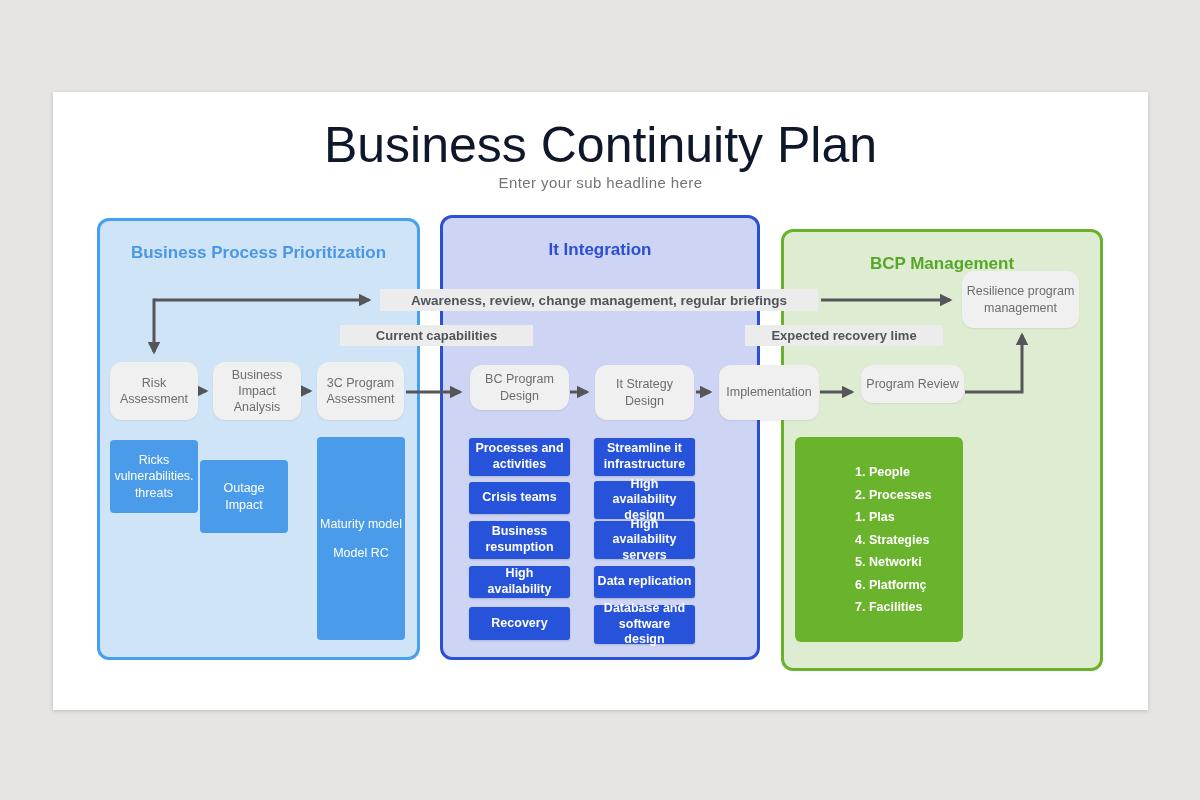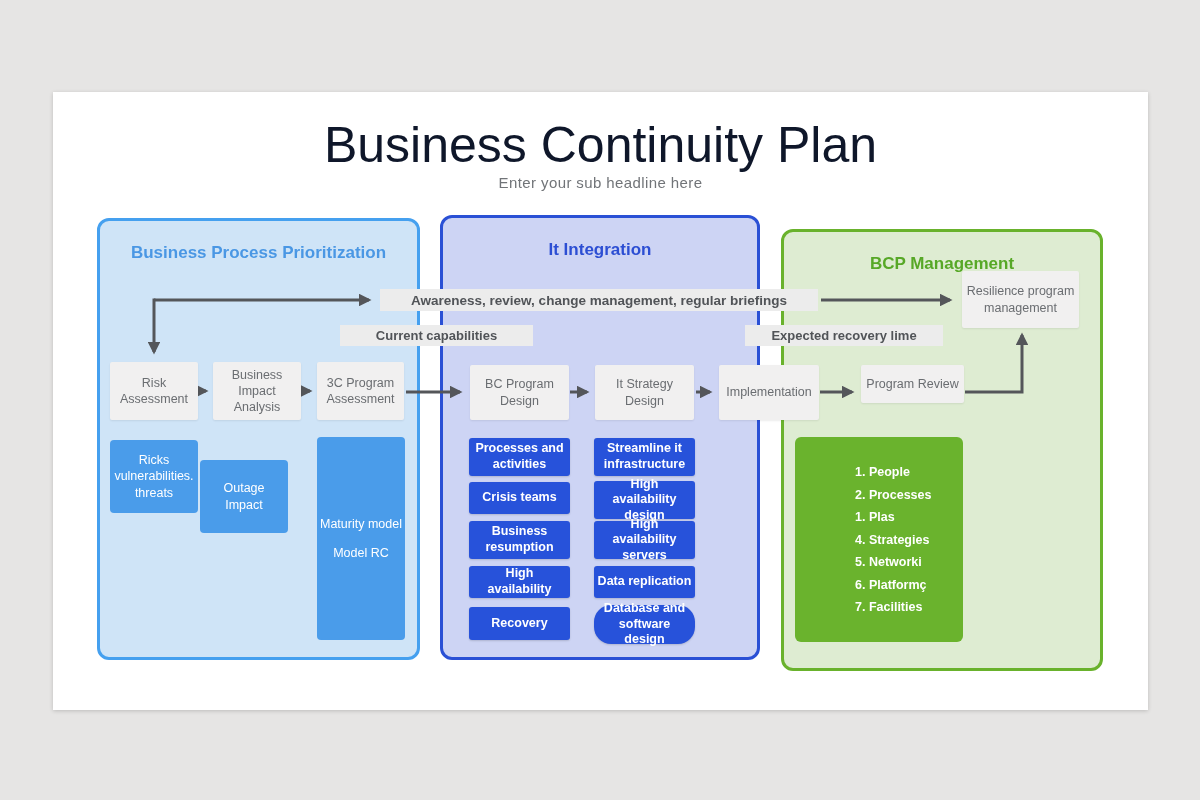--- a/index.html
+++ b/index.html
@@ -37,21 +37,21 @@
     white-space:nowrap;
   }
   .bar-awareness { left:380px; top:289px; width:438px; height:22px; font-size:13.5px; }
   .bar-current   { left:340px; top:325px; width:193px; height:21px; font-size:13px; }
   .bar-expected  { left:745px; top:325px; width:198px; height:21px; font-size:13px; }
 
   .gbox {
     position:absolute; background:#f1f0f0; color:#6a6d71;
     font-size:12.5px; line-height:1.3; text-align:center;
     display:flex; align-items:center; justify-content:center;
-    border-radius:2px; box-shadow:0 1px 2px rgba(0,0,0,.08);
+    border-radius:12px; box-shadow:0 1px 2px rgba(0,0,0,.08);
     padding:2px 4px;
   }
   .bluebox {
     position:absolute; background:#4a9cea; color:#ffffff;
     font-size:12.5px; line-height:1.3; text-align:center;
     display:flex; align-items:center; justify-content:center;
     border-radius:4px; padding:2px 4px;
   }
   .royalbox {
     position:absolute; background:#2752da; color:#ffffff; font-weight:bold;
@@ -117,21 +117,21 @@
   </g>
 </svg>
 
 <div class="bar bar-awareness">Awareness, review, change management,  regular briefings</div>
 <div class="bar bar-current">Current capabilities</div>
 <div class="bar bar-expected">Expected recovery lime</div>
 
 <div class="gbox" style="left:110px;top:362px;width:88px;height:58px;">Risk Assessment</div>
 <div class="gbox" style="left:213px;top:362px;width:88px;height:58px;">Business Impact Analysis</div>
 <div class="gbox" style="left:317px;top:362px;width:87px;height:58px;">3C Program Assessment</div>
-<div class="gbox" style="left:470px;top:365px;width:99px;height:55px;">BC Program Design</div>
+<div class="gbox" style="left:470px;top:365px;width:99px;height:45px;">BC Program Design</div>
 <div class="gbox" style="left:595px;top:365px;width:99px;height:55px;">It Strategy Design</div>
 <div class="gbox" style="left:719px;top:365px;width:100px;height:55px;">Implementation</div>
 <div class="gbox" style="left:861px;top:365px;width:103px;height:38px;">Program Review</div>
 <div class="gbox" style="left:962px;top:271px;width:117px;height:57px;">Resilience program management</div>
 
 <div class="bluebox" style="left:110px;top:440px;width:88px;height:73px;">Ricks vulnerabilities. threats</div>
 <div class="bluebox" style="left:200px;top:440px;width:88px;height:73px;margin-top:20px;">Outage Impact</div>
 <div class="maturity">
   <div>Maturity model</div>
   <div>Model RC</div>
@@ -140,21 +140,21 @@
 <div class="royalbox col-left" style="top:438px;height:38px;">Processes and activities</div>
 <div class="royalbox col-left" style="top:482px;height:32px;">Crisis teams</div>
 <div class="royalbox col-left" style="top:521px;height:38px;">Business resumption</div>
 <div class="royalbox col-left" style="top:566px;height:32px;">High availability</div>
 <div class="royalbox col-left" style="top:607px;height:33px;">Recovery</div>
 
 <div class="royalbox col-right" style="top:438px;height:38px;">Streamline it infrastructure</div>
 <div class="royalbox col-right" style="top:481px;height:38px;">High availability design</div>
 <div class="royalbox col-right" style="top:521px;height:38px;">High availability servers</div>
 <div class="royalbox col-right" style="top:566px;height:32px;">Data replication</div>
-<div class="royalbox col-right" style="top:605px;height:39px;border-radius:17px;">Database and software design</div>
+<div class="royalbox col-right" style="top:605px;height:39px;">Database and software design</div>
 
 <div class="greenbox">
   <div>1. People</div>
   <div>2. Processes</div>
   <div>1. Plas</div>
   <div>4. Strategies</div>
   <div>5. Networki</div>
   <div>6. Platformç</div>
   <div>7. Facilities</div>
 </div>

